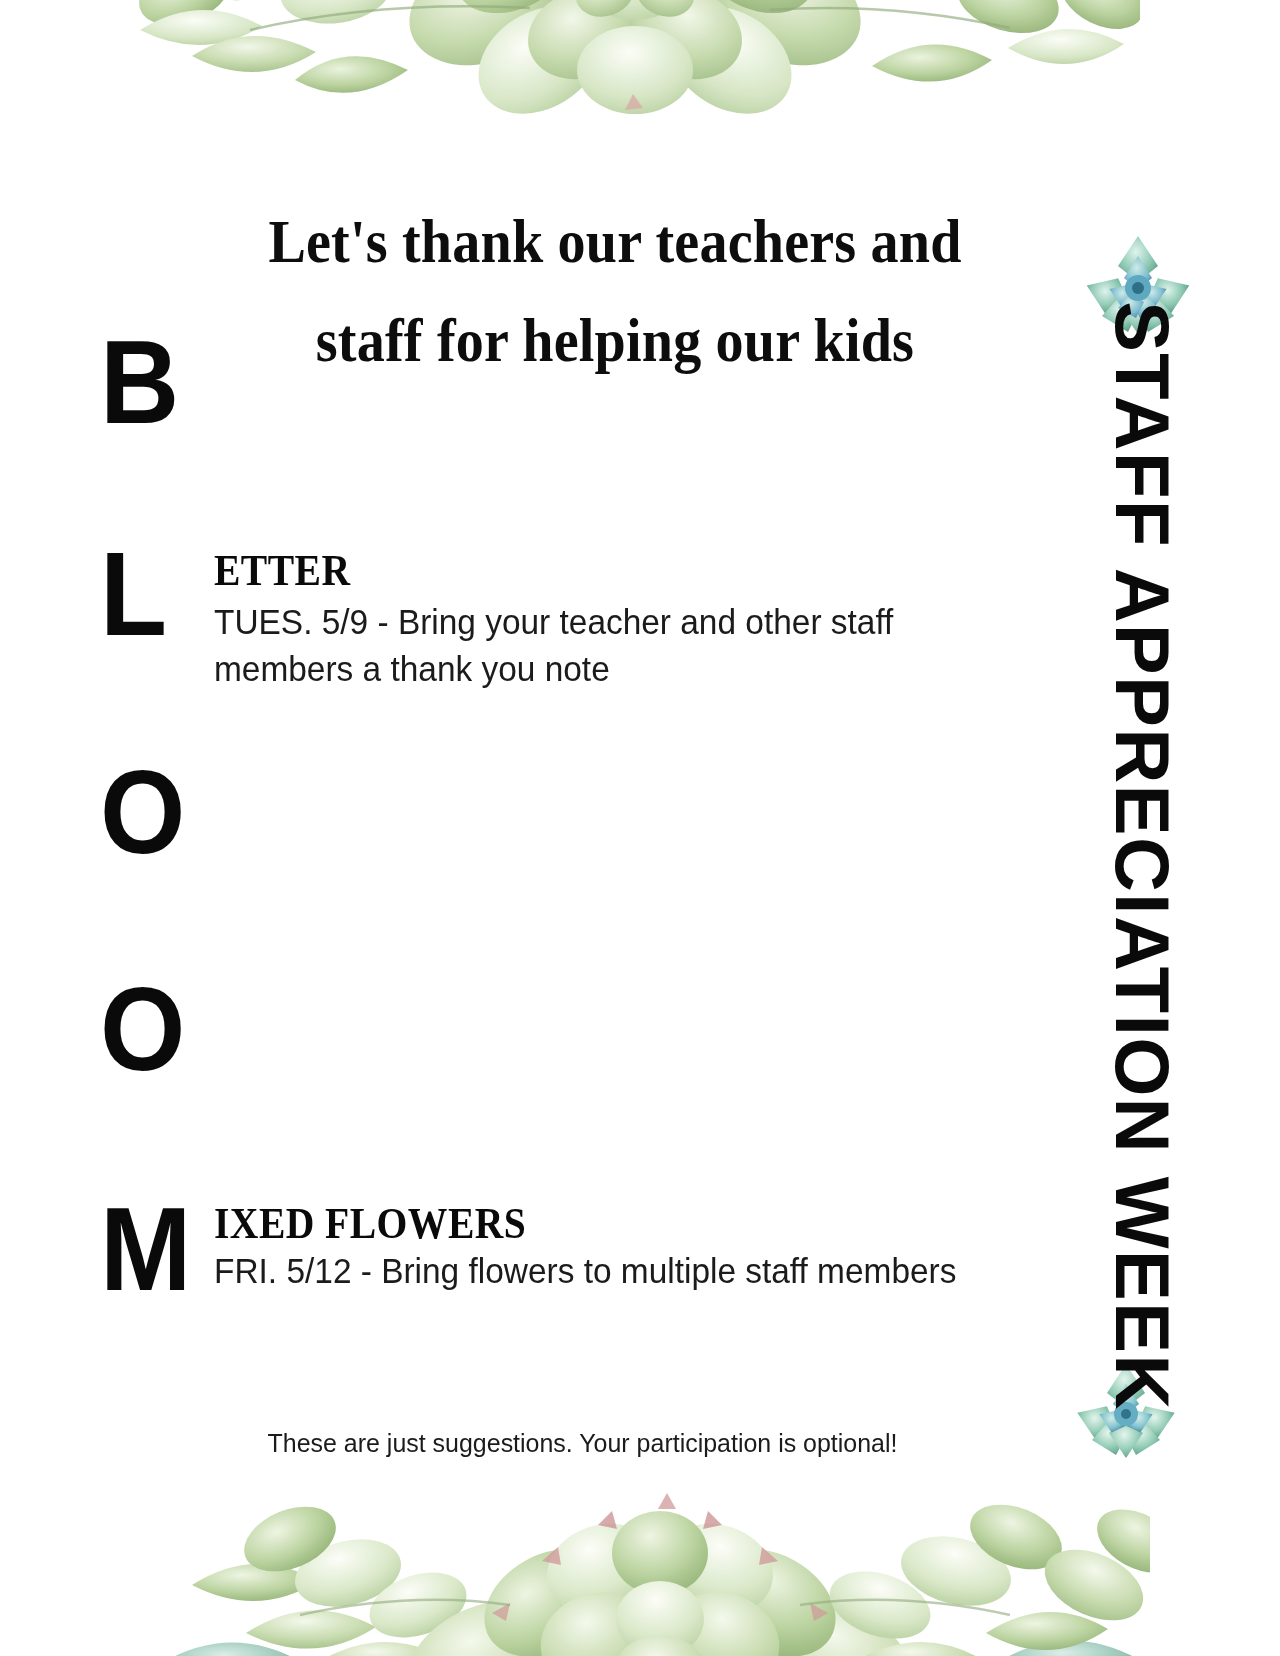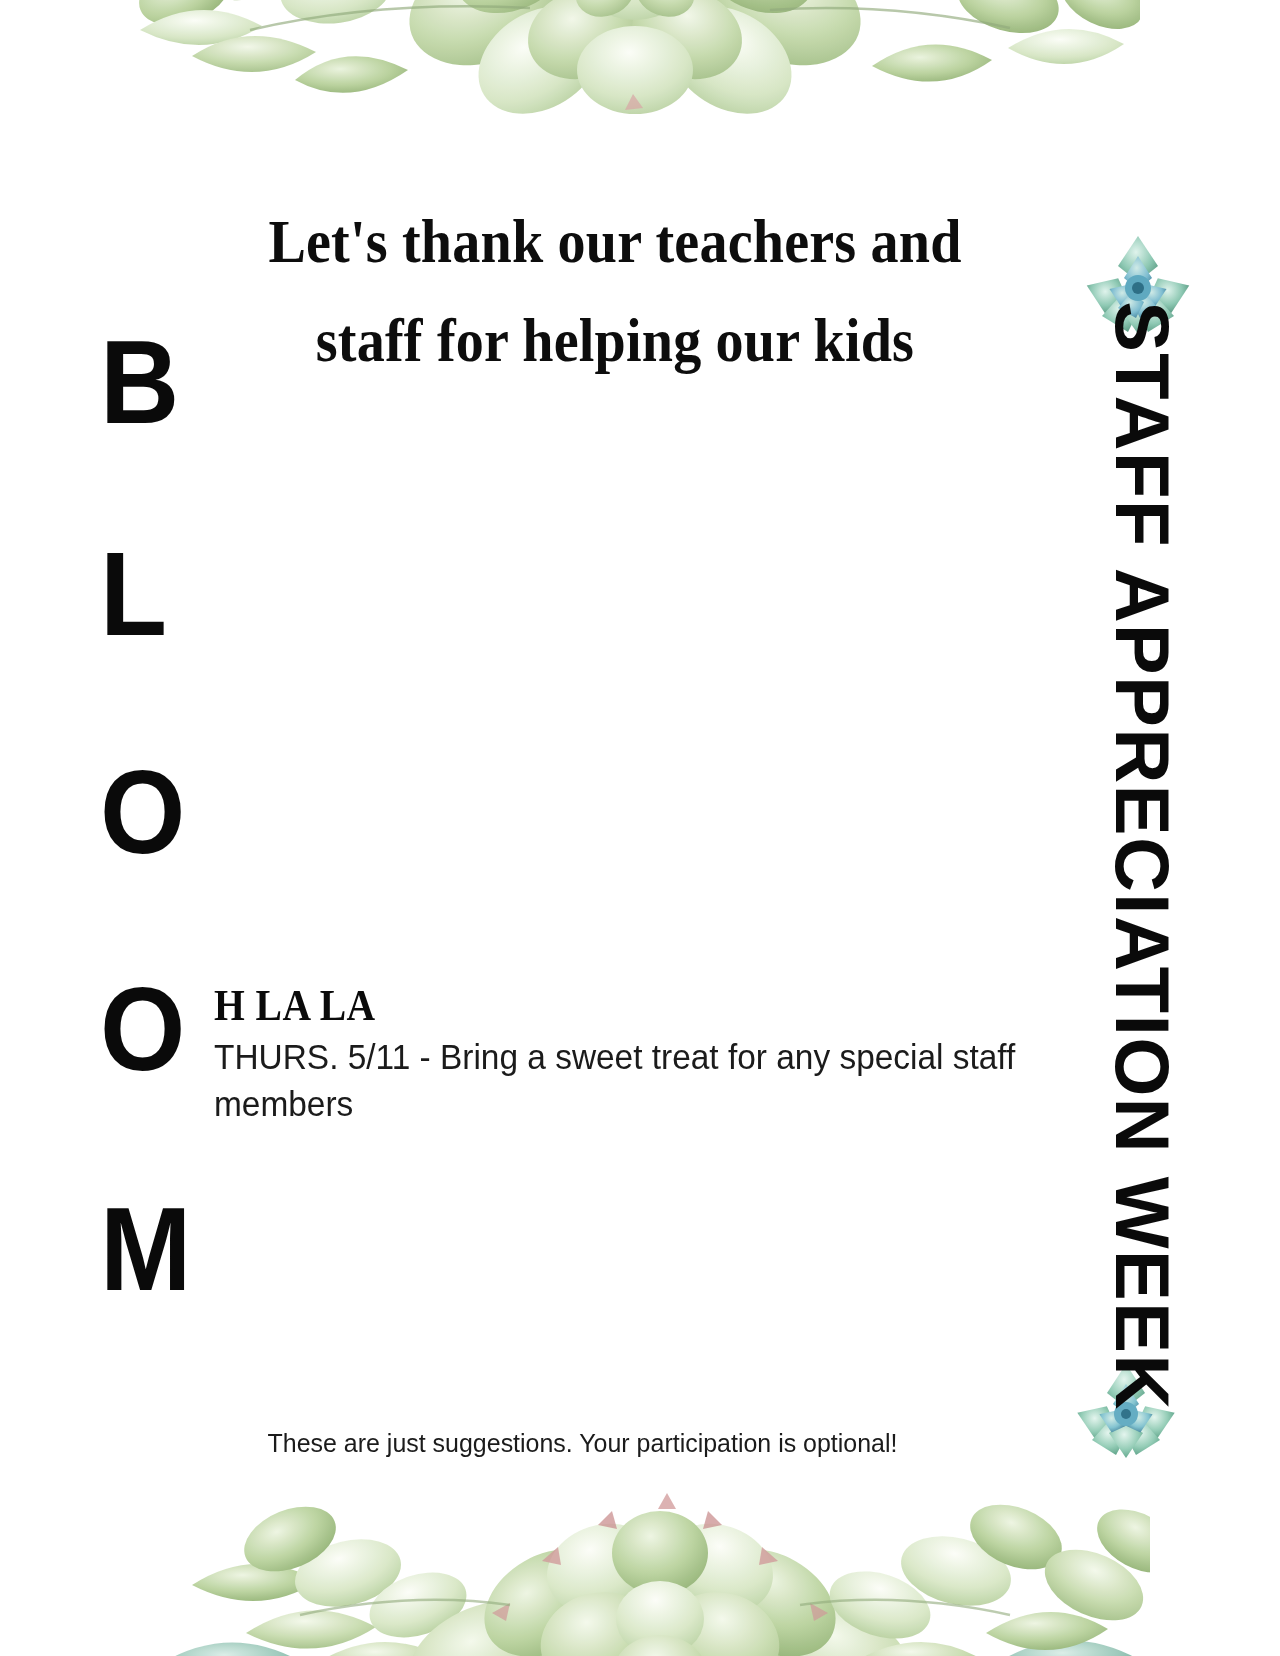--- a/index.html
+++ b/index.html
@@ -320,36 +320,40 @@
   </h1>
 
   <div id="acrostic">
 
     <div class="entry" id="entry-0">
       <span class="dropcap">B</span>
     </div>
 
     <div class="entry" id="entry-1">
       <span class="dropcap">L</span>
+      <div class="entry-body">
+        <div class="headword">ETTER</div>
+        <div class="detail">TUES. 5/9 - Bring your teacher and other staff members a thank you note</div>
+      </div>
     </div>
 
     <div class="entry" id="entry-2">
       <span class="dropcap">O</span>
     </div>
 
     <div class="entry" id="entry-3">
       <span class="dropcap">O</span>
-      <div class="entry-body">
-        <div class="headword">H LA LA</div>
-        <div class="detail">THURS. 5/11 - Bring a sweet treat for any special staff members</div>
-      </div>
     </div>
 
     <div class="entry" id="entry-4">
       <span class="dropcap">M</span>
+      <div class="entry-body">
+        <div class="headword">IXED FLOWERS</div>
+        <div class="detail">FRI. 5/12 - Bring flowers to multiple staff members</div>
+      </div>
     </div>
 
   </div>
 
   <div id="side-banner">
     <div id="side-banner-text">STAFF APPRECIATION WEEK</div>
   </div>
 
   <div id="footer-note">These are just suggestions. Your participation is optional!</div>
 

